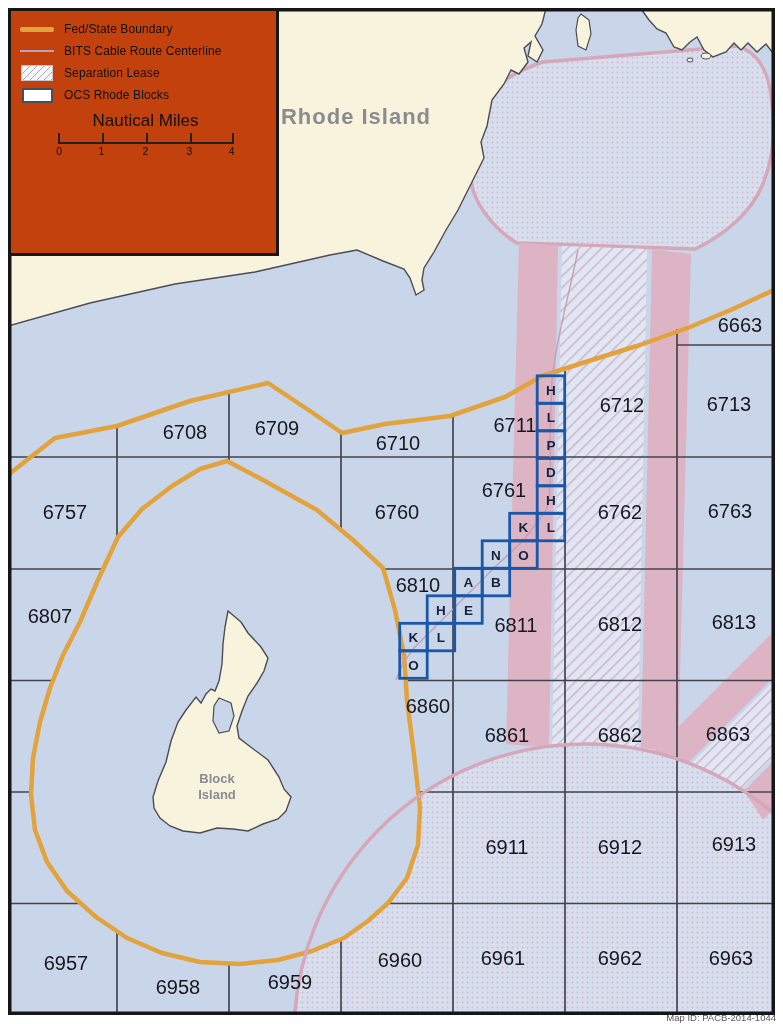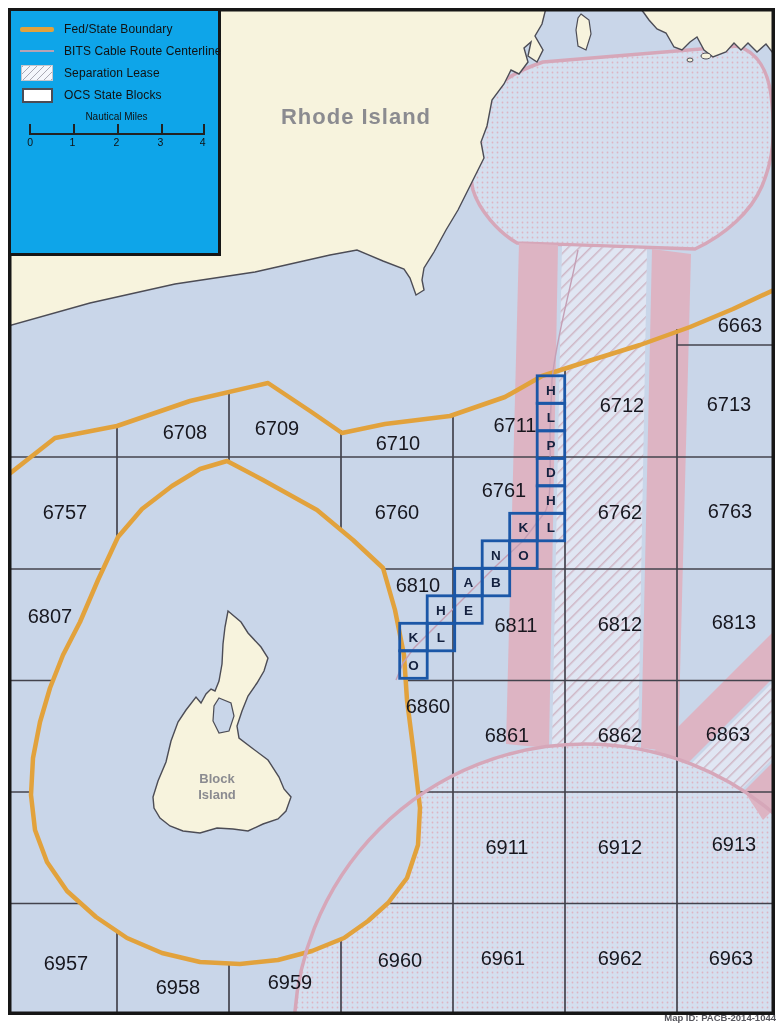--- a/index.html
+++ b/index.html
@@ -7,48 +7,48 @@
            font-family:"Liberation Sans", sans-serif; overflow:hidden; }
   svg { position:absolute; left:0; top:0; }
 
   
   .blocknum { font:20px "Liberation Sans", sans-serif; fill:#17171f; text-anchor:middle; }
   .aliquot-letter { font:bold 13.5px "Liberation Sans", sans-serif; fill:#14213f; text-anchor:middle; }
   .region-label { font:bold 22px "Liberation Sans", sans-serif; fill:#8b8b90; text-anchor:middle; letter-spacing:1px; }
   .island-label { font:bold 13px "Liberation Sans", sans-serif; fill:#8b8b90; text-anchor:middle; }
 
   
-  .legend { position:absolute; left:8px; top:8px; width:213px; height:248px;
-            background:#0ea5e9; border:3px solid #161616; box-sizing:border-box;
+  .legend { position:absolute; left:8px; top:8px; width:271px; height:248px;
+            background:#c2410c; border:3px solid #161616; box-sizing:border-box;
             padding:7px 4px 2px 8px; z-index:5; }
   .legend-row { display:flex; align-items:center; height:22px; gap:9px; }
   .swatch-holder { width:36px; display:flex; justify-content:center; flex-shrink:0; }
   .legend-label { font-size:12px; color:#111; white-space:nowrap; letter-spacing:0.1px; }
   .sw-fedstate { width:34px; height:5px; background:#e2a23c; border-radius:2px; }
   .sw-bits { width:34px; height:2px; background:#b7a3b4; }
   .sw-boem { width:27px; height:12px; background:#fff; border:4px solid #1b57a7; }
   .sw-precaution { width:32px; height:16px; background:#e4bac8;
        background-image:radial-gradient(circle,#ffffff 1px,rgba(255,255,255,0) 1.2px);
        background-size:4px 4px; border:1px solid #dcb4c2; box-sizing:border-box; }
   .sw-separation { width:32px; height:16px; background:#f4f6fb;
        background-image:repeating-linear-gradient(135deg,#a9a9b4 0 1px,rgba(0,0,0,0) 1px 5px);
        border:1px solid #c6c6cc; box-sizing:border-box; }
   .sw-traffic { width:32px; height:16px; background:#ddb4c3; }
   .sw-ocs { width:31px; height:15px; background:#fff; border:2.5px solid #4c4c55; box-sizing:border-box; }
   .sw-protraction { width:31px; height:15px; background:#fff; border:3px dashed #8a6d10; box-sizing:border-box; }
 
   .scalebar { margin-top:5px; }
-  .scalebar-title { text-align:center; font-size:10px; color:#111; margin-bottom:2px; }
+  .scalebar-title { text-align:center; font-size:17px; color:#111; margin-bottom:2px; }
   .scalebar-bar { position:relative; width:176px; height:9px; margin:0 auto;
                   border-bottom:2px solid #222; }
   .scalebar-bar i { position:absolute; bottom:0; width:2px; height:9px; background:#222; }
   .scalebar-nums { position:relative; width:176px; height:13px; margin:1px auto 0; }
   .scalebar-nums span { position:absolute; transform:translateX(-50%); font-size:10.5px; color:#111; }
 
-  .map-id { position:absolute; right:7px; top:1012px; font-size:9.5px; font-weight:bold;
+  .map-id { position:absolute; right:7px; top:1012px; font-size:9.5px; font-weight:normal;
             color:#55555c; z-index:5; }
 </style>
 </head>
 <body>
 
 <div class="stage">
 
 <svg id="map-svg" width="783" height="1024" viewBox="0 0 783 1024">
   <defs>
     <clipPath id="mapclip">
@@ -225,21 +225,21 @@
   <div class="legend-row">
     <span class="swatch-holder">
           <span class="sw-separation"></span>
         </span>
     <span class="legend-label">Separation Lease</span>
   </div>
   <div class="legend-row">
     <span class="swatch-holder">
           <span class="sw-ocs"></span>
         </span>
-    <span class="legend-label">OCS State Blocks</span>
+    <span class="legend-label">OCS Rhode Blocks</span>
   </div>
 
   <div class="scalebar">
     <div class="scalebar-title">Nautical Miles</div>
     <div class="scalebar-bar">
       <i style="left:0%"></i>
           <i style="left:25%"></i>
           <i style="left:50%"></i>
           <i style="left:75%"></i>
           <i style="left:calc(100% - 2px)"></i>

